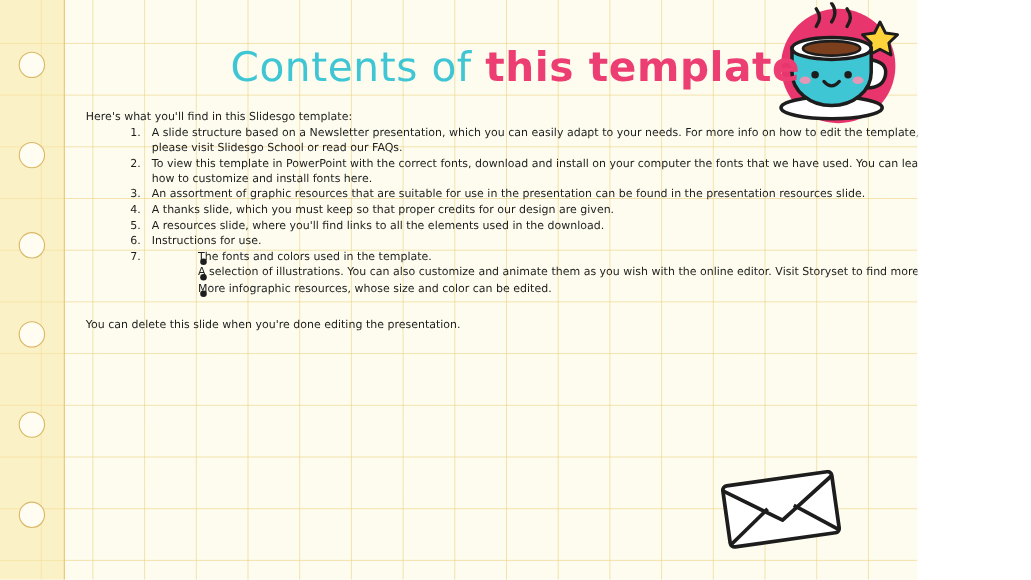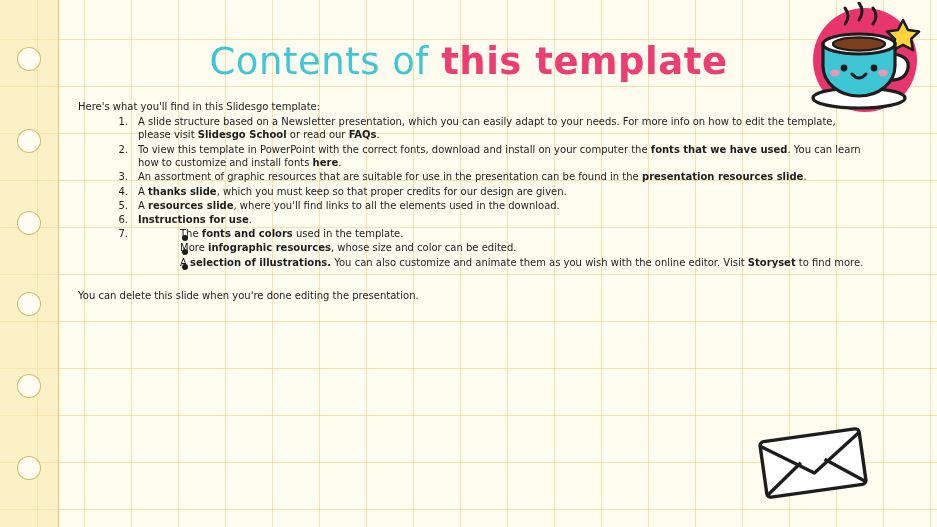--- a/index.html
+++ b/index.html
@@ -9,21 +9,21 @@
   }
   body {
     width: 937px;
     height: 527px;
     overflow: hidden;
     font-family: "DejaVu Sans", sans-serif;
   }
 
   .slide {
     position: relative;
-    width: 937px;
+    width: 834px;
     height: 527px;
     background: #fdfcee;
     overflow: hidden;
   }
 
   
   .grid-layer {
     position: absolute;
     inset: 0;
     background-image:
@@ -126,21 +126,21 @@
     content: "";
     position: absolute;
     left: 2px;
     top: 8px;
     width: 6px;
     height: 6px;
     border-radius: 50%;
     background: #1d1d1d;
   }
 
-  b, .b { font-weight: 700; }
+  b, .b { font-weight: 400; }
 
   
   .teacup {
     position: absolute;
     right: 12px;
     top: 2px;
     width: 128px;
     height: 122px;
   }
 
@@ -216,21 +216,21 @@
 
     <ol class="main-list" id="main-list">
         <li><span><span>A slide structure based on a Newsletter presentation, which you can easily adapt to your needs. For more info on how to edit the template, please visit </span><span class="b">Slidesgo School</span><span> or read our </span><span class="b">FAQs</span><span>.</span></span></li>
         <li><span><span>To view this template in PowerPoint with the correct fonts, download and install on your computer the </span><span class="b">fonts that we have used</span><span>. You can learn how to customize and install fonts </span><span class="b">here</span><span>.</span></span></li>
         <li><span><span>An assortment of graphic resources that are suitable for use in the presentation can be found in the </span><span class="b">presentation resources slide</span><span>.</span></span></li>
         <li><span><span>A </span><span class="b">thanks slide</span><span>, which you must keep so that proper credits for our design are given.</span></span></li>
         <li><span><span>A </span><span class="b">resources slide</span><span>, where you'll find links to all the elements used in the download.</span></span></li>
         <li><span><span class="b">Instructions for use</span><span>.</span></span></li>
         <li><ul class="sub-list">
             <li><span>The </span><span class="b">fonts and colors</span><span> used in the template.</span></li>
+            <li><span>A </span><span class="b">selection of illustrations.</span><span> You can also customize and animate them as you wish with the online editor. Visit </span><span class="b">Storyset</span><span> to find more.</span></li>
             <li><span>More </span><span class="b">infographic resources</span><span>, whose size and color can be edited.</span></li>
-            <li><span>A </span><span class="b">selection of illustrations.</span><span> You can also customize and animate them as you wish with the online editor. Visit </span><span class="b">Storyset</span><span> to find more.</span></li>
           </ul></li>
       </ol>
 
     <p class="outro">You can delete this slide when you're done editing the presentation.</p>
   </div>
 
 </div>
 
 </body></html>

